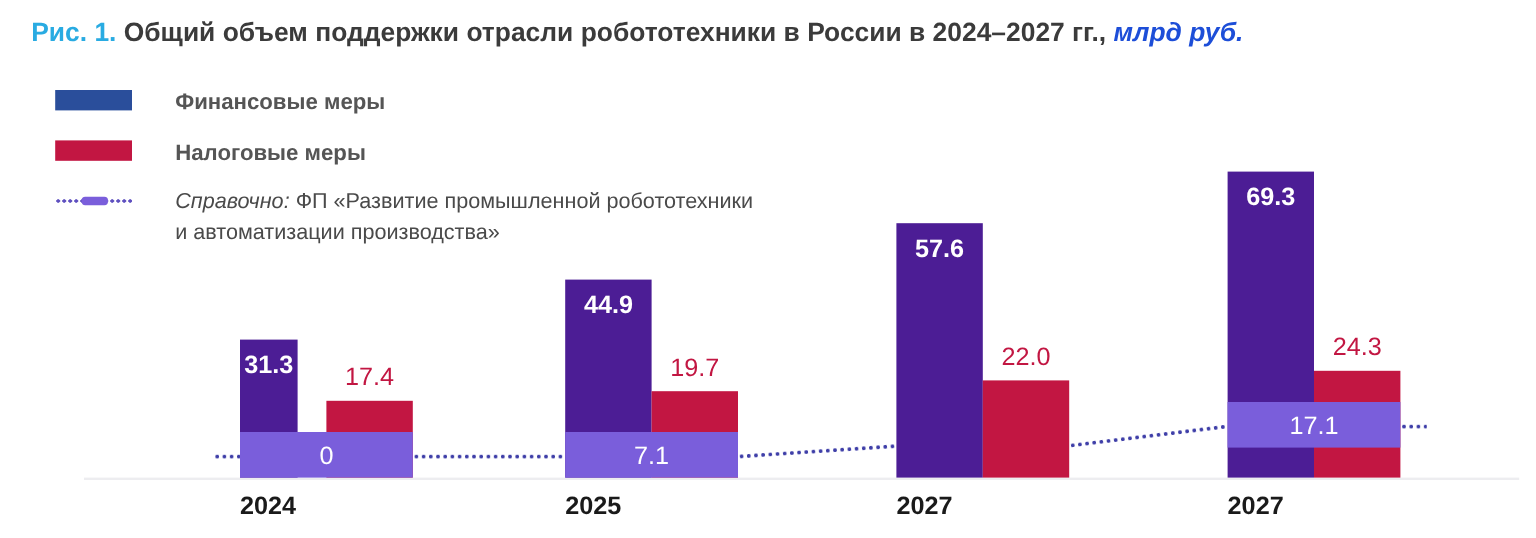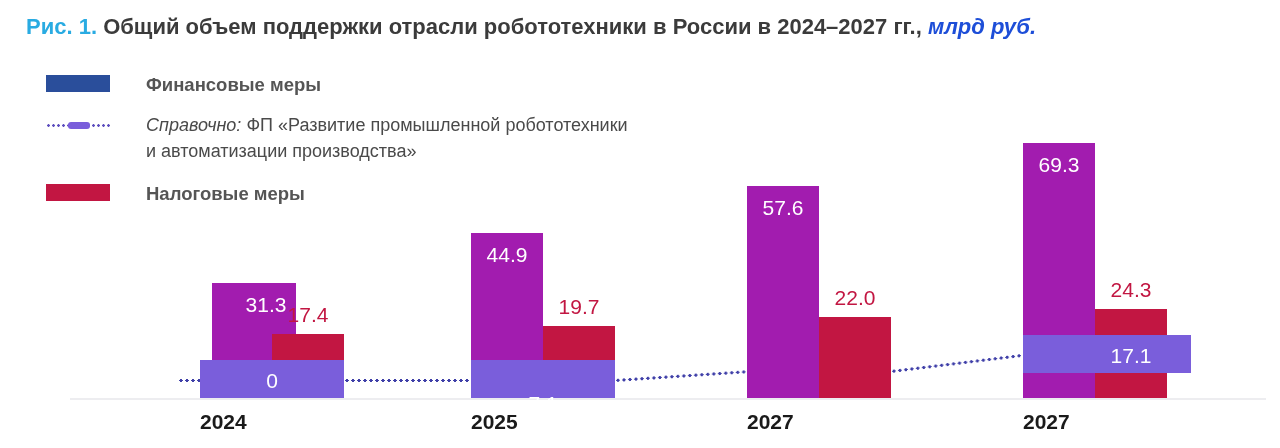--- a/index.html
+++ b/index.html
@@ -119,21 +119,21 @@
   }
   .group {
     position: absolute;
     top: 0;
     height: 448px;
   }
   .bar {
     position: absolute;
     bottom: 50px; 
   }
-  .bar.blue { background: #a21caf; }
+  .bar.blue { background: #4c1d95; font-weight: bold; }
   .bar.red  { background: #C21642; }
   .bar-value {
     position: absolute;
     width: 100%;
     text-align: center;
     font-size: 21px;
     line-height: 21px;
   }
   .bar-value.inside {
     top: 11px;
@@ -180,89 +180,89 @@
   <span class="fig-label">Рис. 1.</span>
   <span class="title-main">Общий объем поддержки отрасли робототехники в России в 2024–2027 гг.,</span>
   <span class="title-unit">млрд руб.</span>
 </div>
 
 <div id="legend">
 
   <div class="legend-row">
     <span class="legend-swatch blue"></span>
     <span class="legend-text">Финансовые меры</span>
+  </div>
+
+  <div class="legend-row">
+    <span class="legend-swatch red"></span>
+    <span class="legend-text">Налоговые меры</span>
   </div>
 
   <div class="legend-row">
     <span class="legend-dotline">
       <span class="dots"></span>
       <span class="marker"></span>
     </span>
     <span class="legend-text normal">
       <span class="ital">Справочно:</span><span> ФП «Развитие промышленной робототехники</span><br>
       <span>и автоматизации производства»</span>
     </span>
-  </div>
-
-  <div class="legend-row">
-    <span class="legend-swatch red"></span>
-    <span class="legend-text">Налоговые меры</span>
   </div>
 
 </div>
 
 <div id="plot">
   <div id="baseline"></div>
   <div id="connectors">
       <div class="connector" style="left: 344px; top: 379px; width: 127px; transform: rotate(0deg);"></div>
       <div class="connector" style="left: 615px; top: 379px; width: 132.289px; transform: rotate(-3.78642deg);"></div>
       <div class="connector" style="left: 891px; top: 370.264px; width: 132.989px; transform: rotate(-6.99335deg);"></div>
       <div class="connector" style="left: 178px; top: 379px; width: 22px; transform: rotate(0deg);"></div>
       <div class="connector" style="left: 1167px; top: 354.072px; width: 22px; transform: rotate(0deg);"></div>
     </div>
   <div id="groups">
       <div class="group" style="left: 200px; width: 144px;">
-        <div class="bar blue" style="left: 12px; width: 72px; height: 115.184px; padding-left: 12px;">
+        <div class="bar blue" style="left: 0px; width: 48px; height: 115.184px;">
           <div class="bar-value inside">31.3</div>
         </div>
         <div class="bar red" style="left: 72px; width: 72px; height: 64.032px;">
           <div class="bar-value above">17.4</div>
         </div>
         <div class="ref-band" style="left: 0px; width: 144px; top: 360px; height: 38px;">
           <div class="ref-value" style="top: 9.5px;">0</div>
         </div>
         <div class="cat-label">2024</div>
       </div>
       <div class="group" style="left: 471px; width: 144px;">
         <div class="bar blue" style="left: 0px; width: 72px; height: 165.232px;">
           <div class="bar-value inside">44.9</div>
         </div>
         <div class="bar red" style="left: 72px; width: 72px; height: 72.496px;">
           <div class="bar-value above">19.7</div>
         </div>
         <div class="ref-band" style="left: 0px; width: 144px; top: 360px; height: 38px;">
-          <div class="ref-value" style="top: 9.5px; margin-top: 23px;">7.1</div>
+          <div class="ref-value" style="top: 9.5px;">7.1</div>
         </div>
         <div class="cat-label">2025</div>
       </div>
       <div class="group" style="left: 747px; width: 144px;">
         <div class="bar blue" style="left: 0px; width: 72px; height: 211.968px;">
           <div class="bar-value inside">57.6</div>
         </div>
         <div class="bar red" style="left: 72px; width: 72px; height: 80.96px;">
           <div class="bar-value above">22.0</div>
         </div>
         <div class="cat-label">2027</div>
       </div>
       <div class="group" style="left: 1023px; width: 144px;">
         <div class="bar blue" style="left: 0px; width: 72px; height: 255.024px;">
           <div class="bar-value inside">69.3</div>
         </div>
         <div class="bar red" style="left: 72px; width: 72px; height: 89.424px;">
           <div class="bar-value above">24.3</div>
         </div>
-        <div class="ref-band" style="left: 0px; width: 144px; top: 335.072px; height: 38px; padding-left: 24px;">
+        <div class="ref-band" style="left: 0px; width: 144px; top: 335.072px; height: 38px;">
           <div class="ref-value" style="top: 9.5px;">17.1</div>
         </div>
         <div class="cat-label">2027</div>
       </div>
     </div>
 </div>
 
 </body></html>

